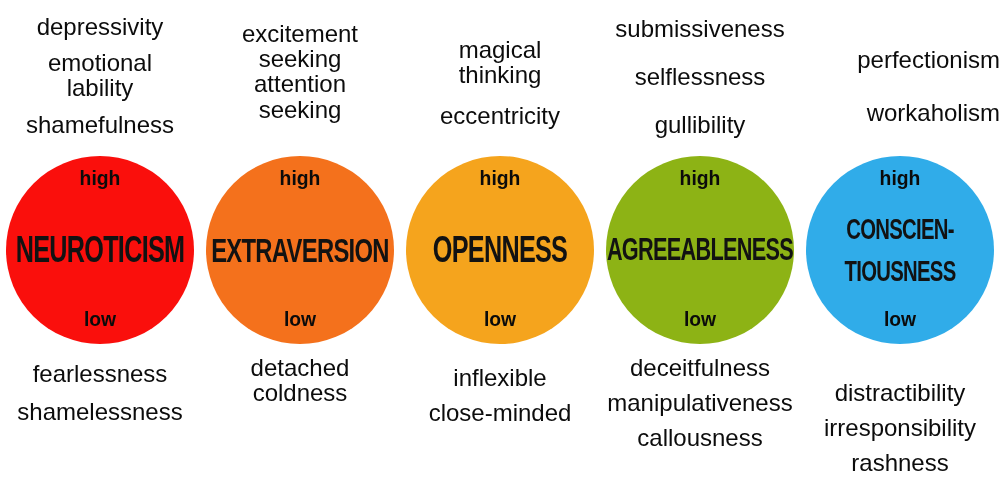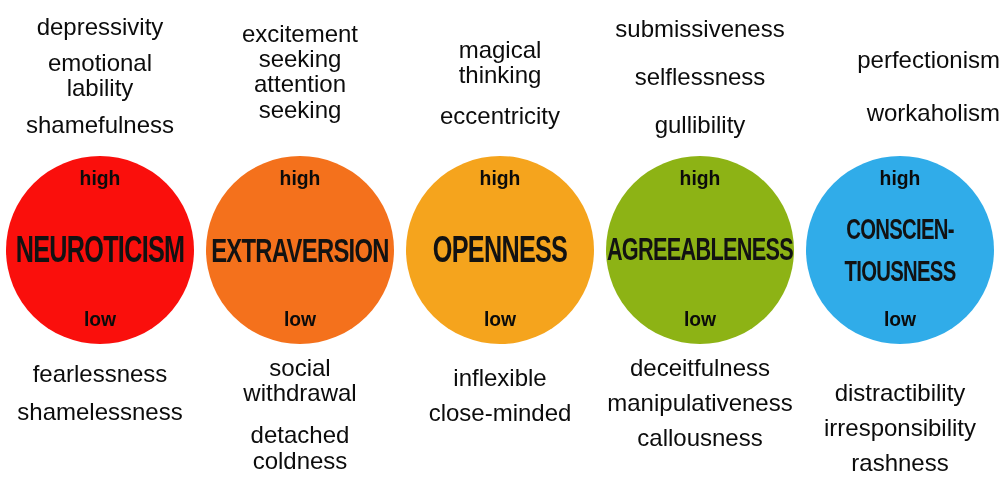--- a/index.html
+++ b/index.html
@@ -97,22 +97,20 @@
 seeking</div>
     </div>
     <div class="circle-zone">
       <div class="circle" title="EXTRAVERSION" style="background-color: rgb(244, 113, 28);">
         <div class="hilo hi">high</div>
         <div class="name">EXTRAVERSION</div>
         <div class="hilo lo">low</div>
       </div>
     </div>
     <div class="zone-bottom">
-      <div class="lbl">social
-withdrawal</div>
       <div class="lbl">detached
 coldness</div>
     </div>
   </div>
 
   <div class="col c3">
     <div class="zone-top">
       <div class="lbl">magical
 thinking</div>
       <div class="lbl">eccentricity</div>

